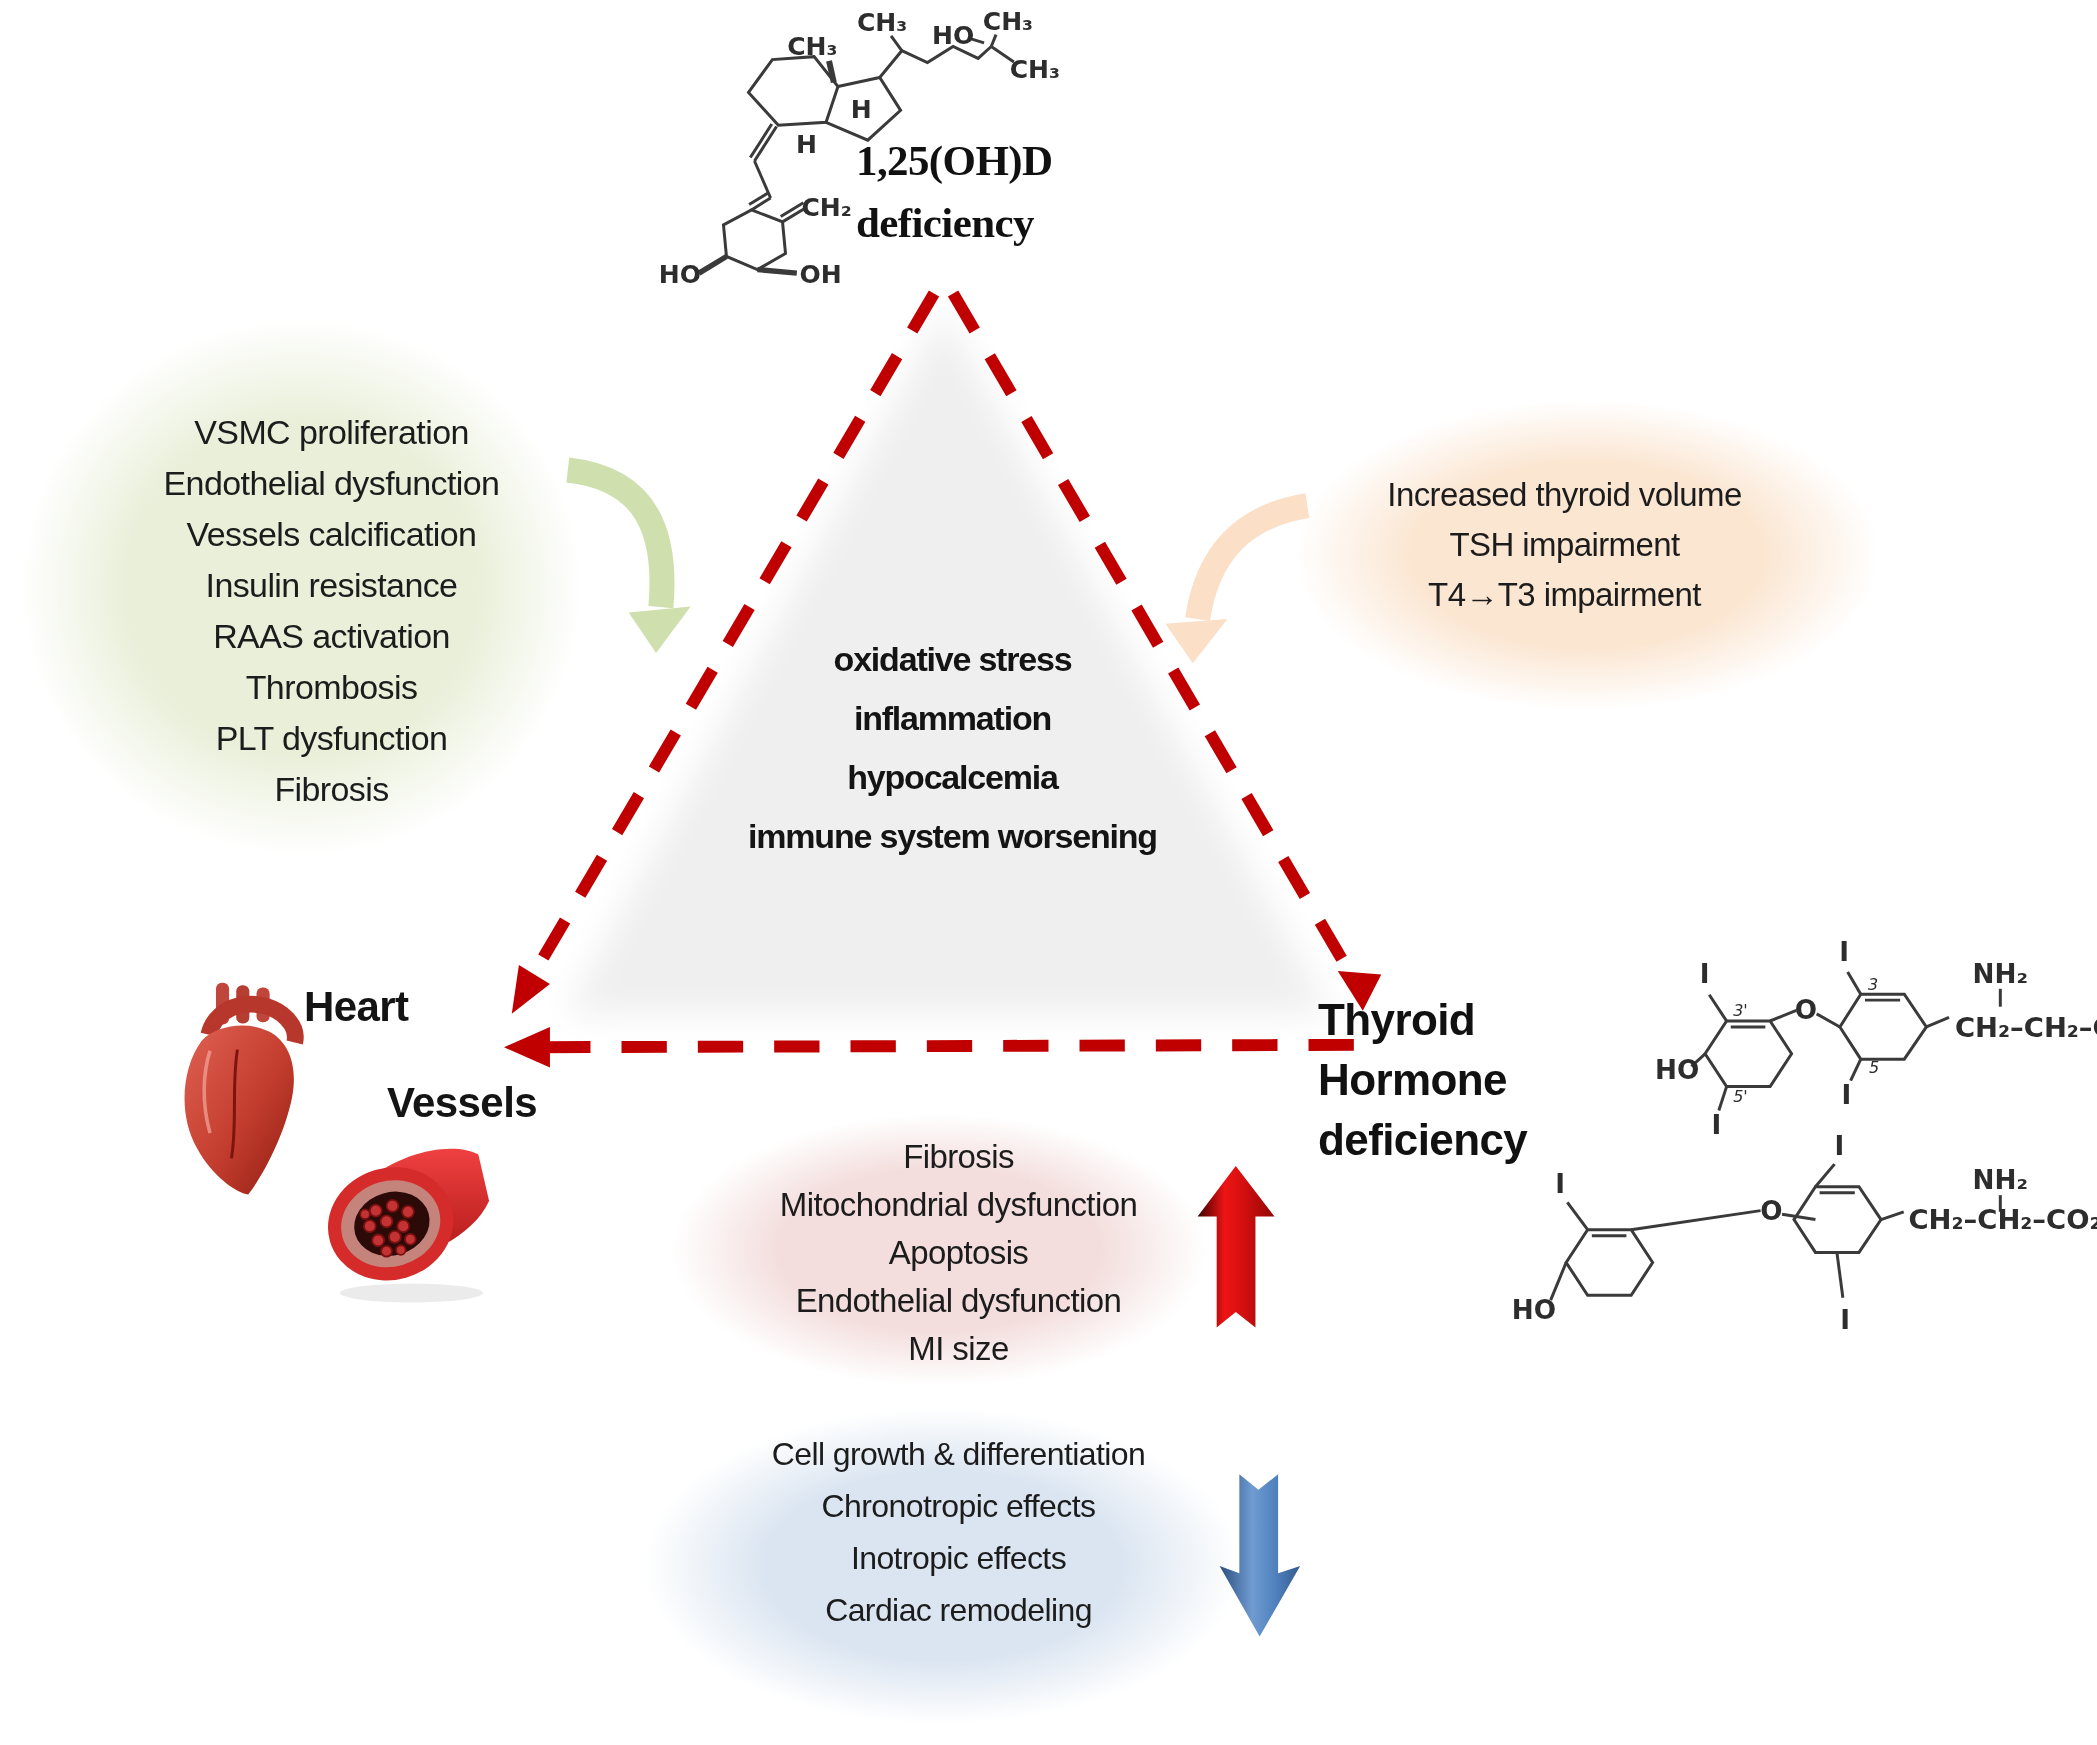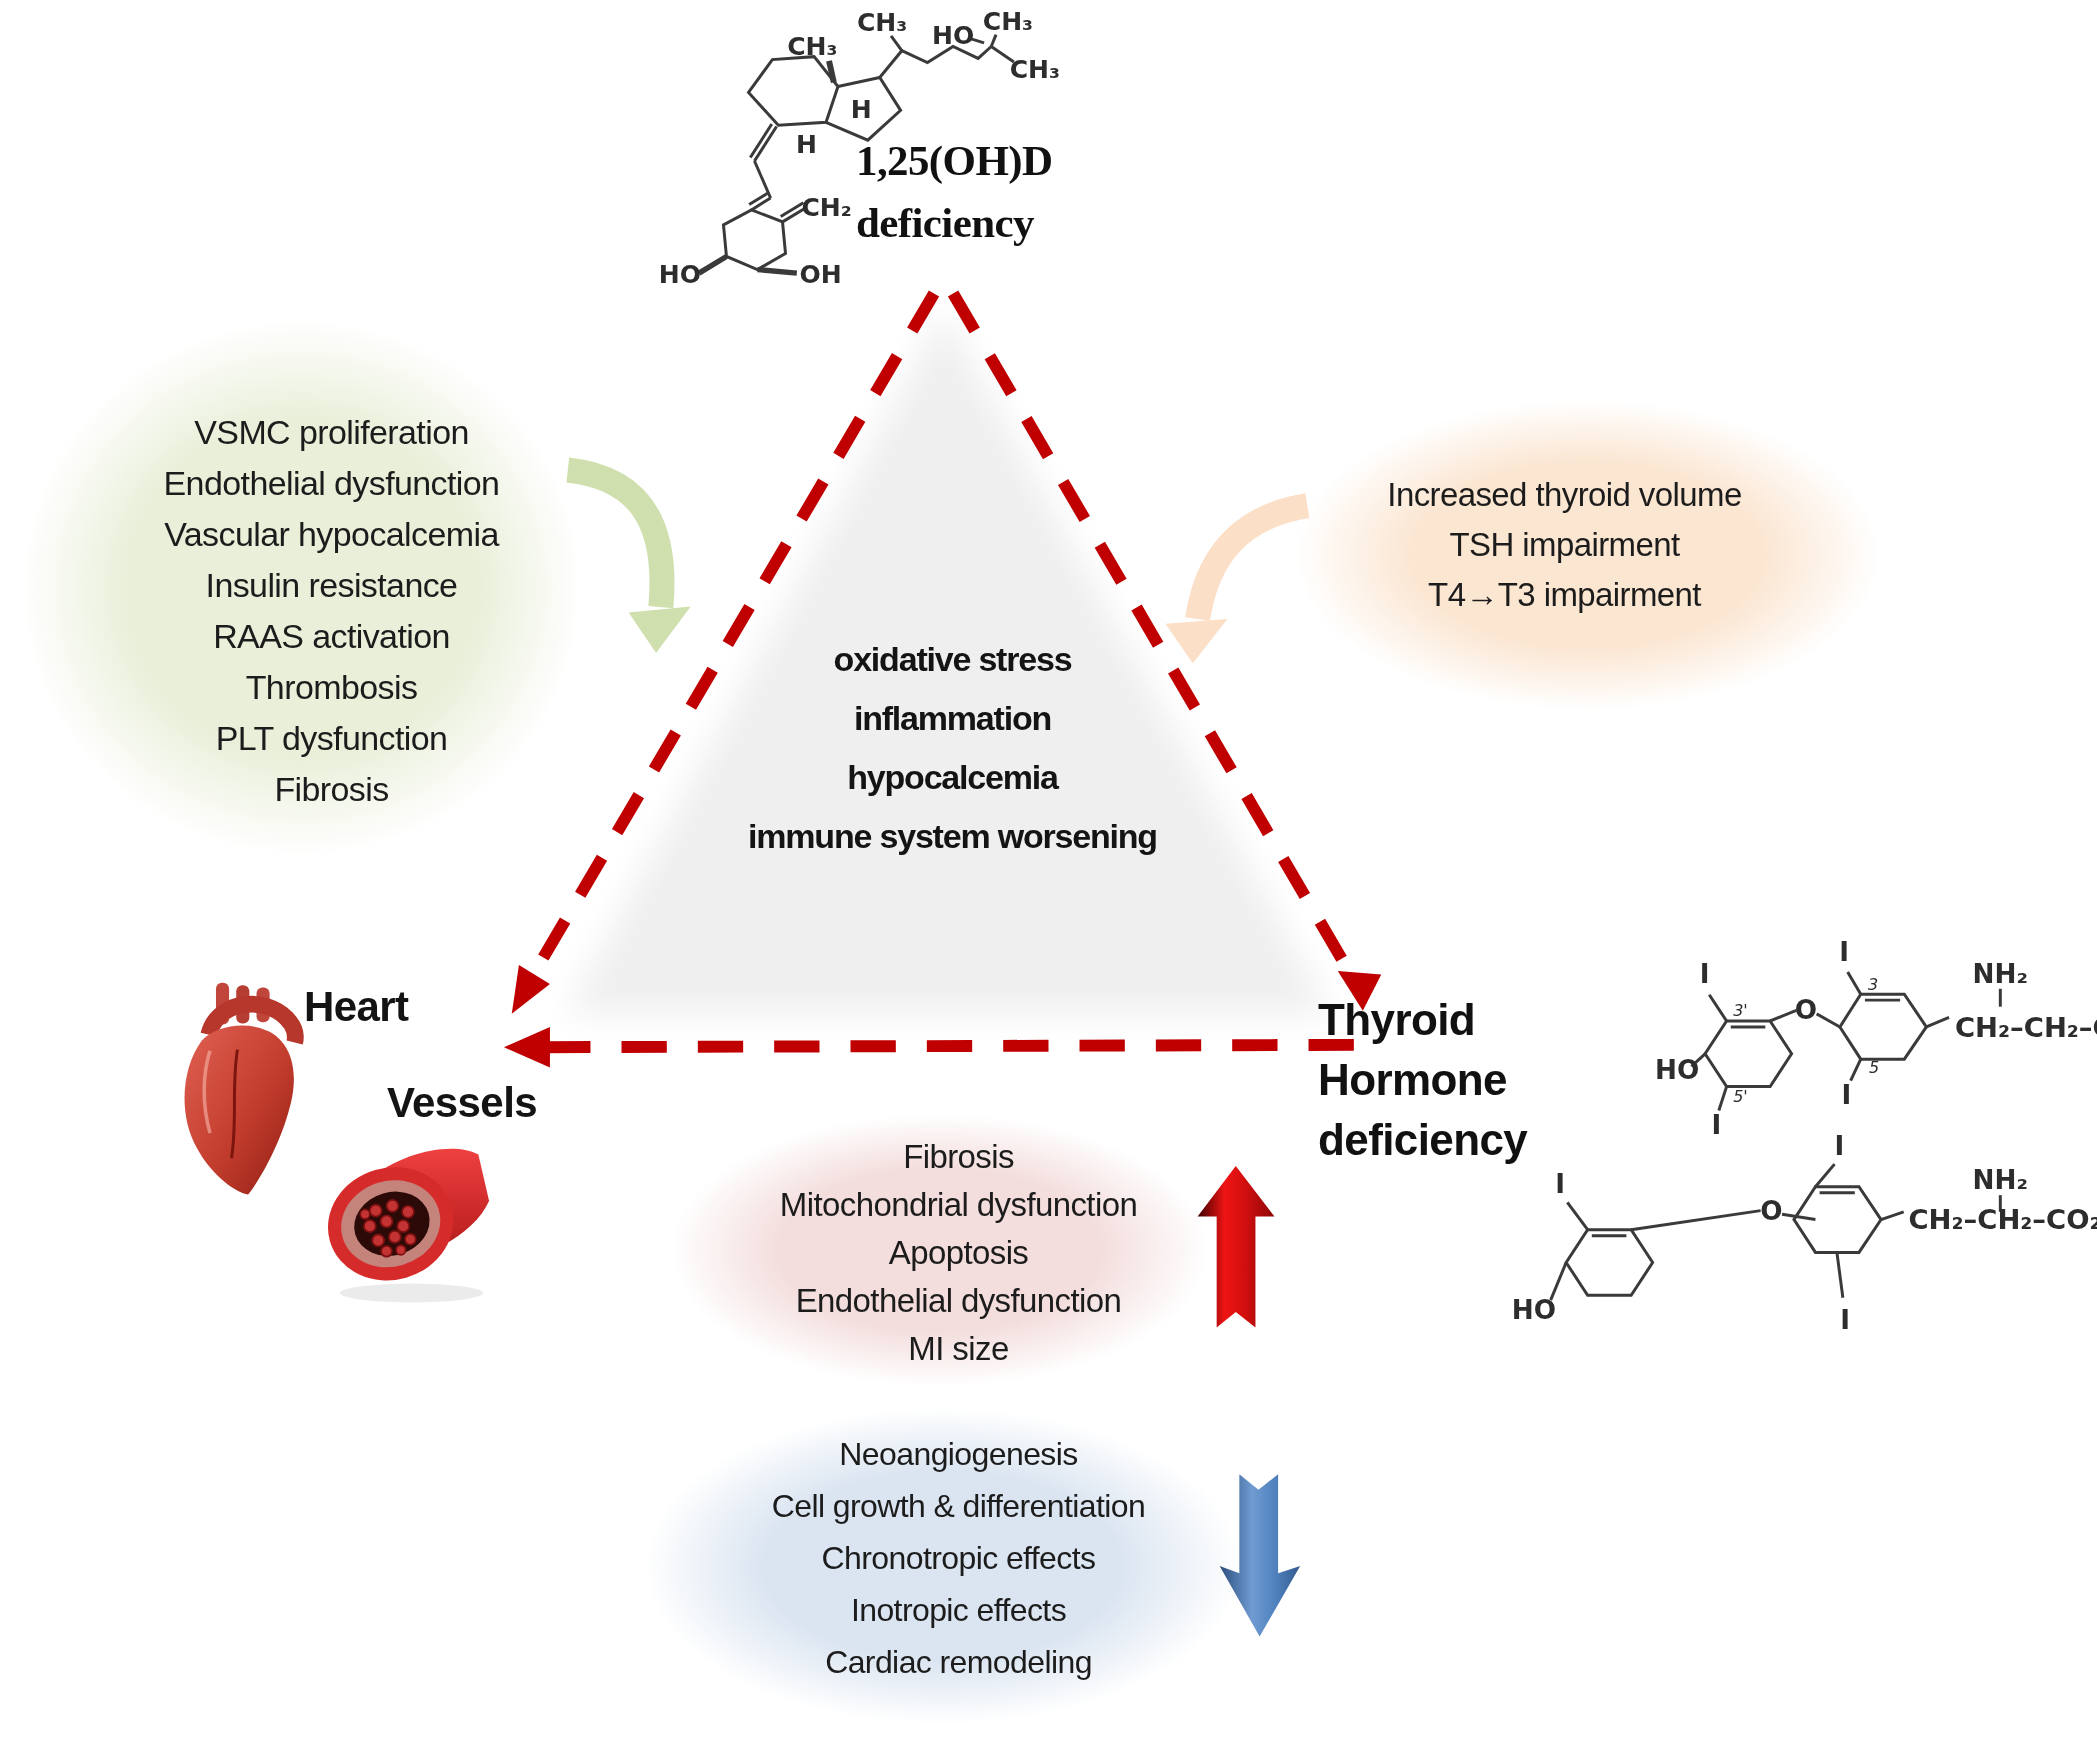--- a/index.html
+++ b/index.html
@@ -215,21 +215,21 @@
   </svg>
 
   <div class="title-block">
     <div>1,25(OH)D</div>
     <div>deficiency</div>
   </div>
 
   <div class="tlist green-list">
     <div>VSMC proliferation</div>
     <div>Endothelial dysfunction</div>
-    <div>Vascular hypocalcemia</div>
+    <div>Vessels calcification</div>
     <div>Insulin resistance</div>
     <div>RAAS activation</div>
     <div>Thrombosis</div>
     <div>PLT dysfunction</div>
     <div>Fibrosis</div>
   </div>
 
   <div class="tlist orange-list">
     <div>Increased thyroid volume</div>
     <div>TSH impairment</div>
@@ -254,21 +254,20 @@
 
   <div class="tlist pink-list">
     <div>Fibrosis</div>
     <div>Mitochondrial dysfunction</div>
     <div>Apoptosis</div>
     <div>Endothelial dysfunction</div>
     <div>MI size</div>
   </div>
 
   <div class="tlist blue-list">
-    <div>Neoangiogenesis</div>
     <div>Cell growth &amp; differentiation</div>
     <div>Chronotropic effects</div>
     <div>Inotropic effects</div>
     <div>Cardiac remodeling</div>
   </div>
 
 </div>
 
 
 </body></html>

